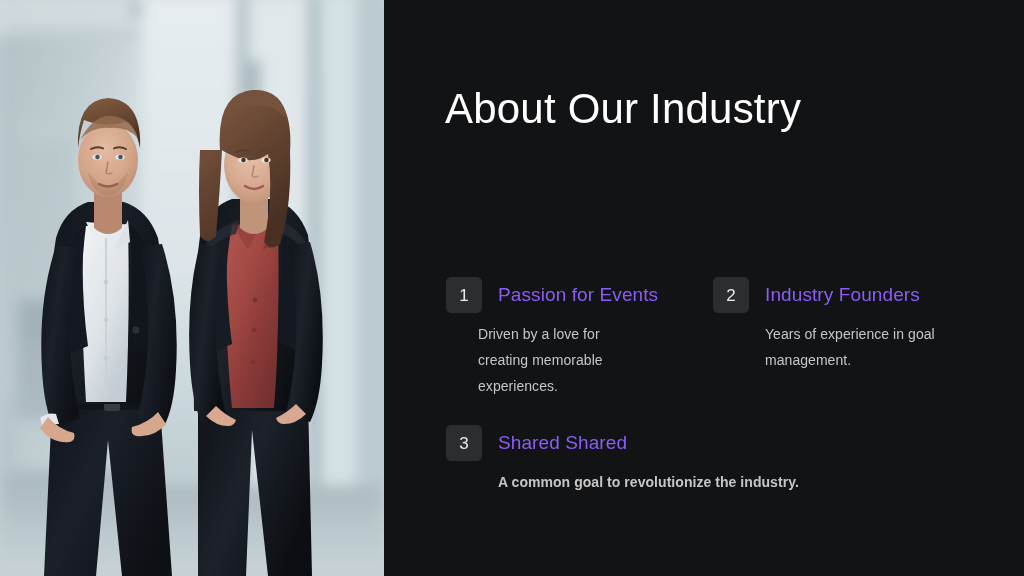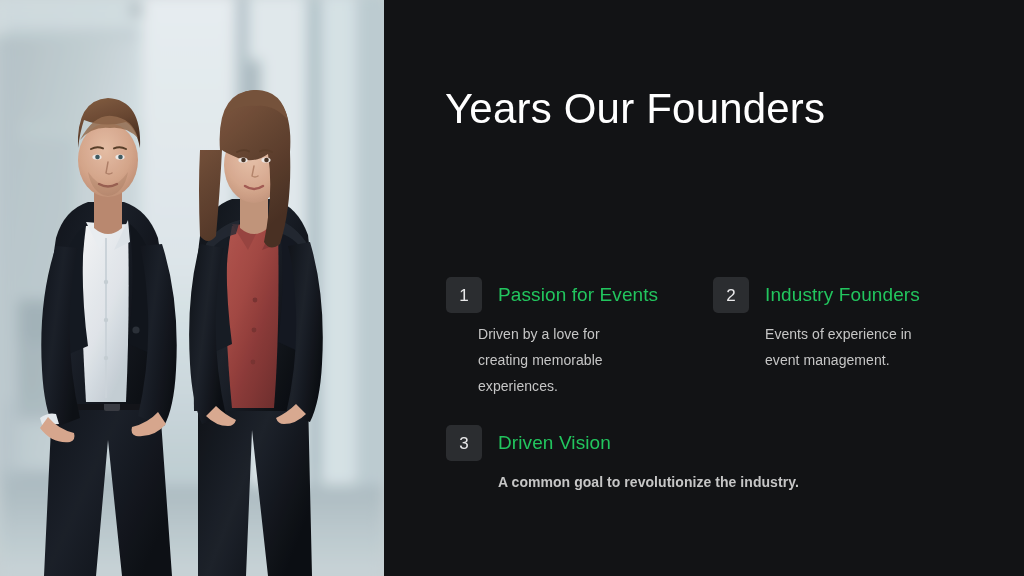--- a/index.html
+++ b/index.html
@@ -74,21 +74,21 @@
     align-items:center;
     justify-content:center;
     font-size:17px;
     font-weight:400;
     color:#e9e9ea;
     line-height:1;
   }
   .feature-title {
     font-size:19px;
     font-weight:500;
-    color:#22c55e;
+    color:#8b5cf6;
     line-height:36px;
     white-space:nowrap;
     letter-spacing:0.1px;
   }
   .feature-desc {
     margin-top:8px;
     margin-left:52px;
     font-size:14px;
     font-weight:400;
     line-height:26px;
@@ -305,43 +305,43 @@
         <path d="M99 184 q9 5 18 0" stroke="#9e5f52" stroke-width="2.4" fill="none" stroke-linecap="round"></path>
         <path d="M88 172 q20 28 40 0 q-4 22 -20 24 q-16 -2 -20 -24 Z" fill="#9d7456" opacity="0.28"></path>
       </g>
 
       <rect x="0" y="0" width="384" height="576" fill="#20303a" opacity="0.05"></rect>
     </svg>
   </div>
 
   <div id="content-panel">
 
-    <h1 id="page-title">Years Our Founders</h1>
+    <h1 id="page-title">About Our Industry</h1>
 
     <div id="features-grid">
 
       <div class="feature-item col-a row-1">
         <div class="feature-head">
           <div class="badge">1</div>
           <div class="feature-title">Passion for Events</div>
         </div>
         <div class="feature-desc">Driven by a love for creating memorable experiences.</div>
       </div>
 
       <div class="feature-item col-b row-1">
         <div class="feature-head">
           <div class="badge">2</div>
           <div class="feature-title">Industry Founders</div>
         </div>
-        <div class="feature-desc">Events of experience in event management.</div>
+        <div class="feature-desc">Years of experience in goal management.</div>
       </div>
 
       <div class="feature-item col-a row-2">
         <div class="feature-head">
           <div class="badge">3</div>
-          <div class="feature-title">Driven Vision</div>
+          <div class="feature-title">Shared Shared</div>
         </div>
         <div class="feature-desc">A common goal to revolutionize the industry.</div>
       </div>
 
     </div>
   </div>
 </div>
 
 </body></html>

